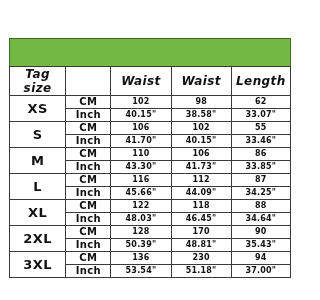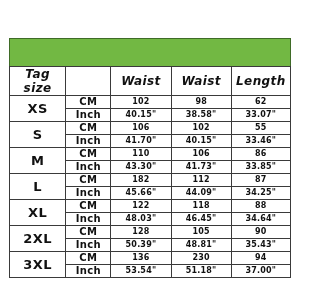--- a/index.html
+++ b/index.html
@@ -151,21 +151,21 @@
       <tr>
         <td class="unit-cell">Inch</td>
         <td>43.30"</td>
         <td>41.73"</td>
         <td>33.85"</td>
       </tr>
 
       <tr>
         <td class="tag-cell" rowspan="2">L</td>
         <td class="unit-cell">CM</td>
-        <td>182</td>
+        <td>116</td>
         <td>112</td>
         <td>87</td>
       </tr>
       <tr>
         <td class="unit-cell">Inch</td>
         <td>45.66"</td>
         <td>44.09"</td>
         <td>34.25"</td>
       </tr>
 
@@ -180,21 +180,21 @@
         <td class="unit-cell">Inch</td>
         <td>48.03"</td>
         <td>46.45"</td>
         <td>34.64"</td>
       </tr>
 
       <tr>
         <td class="tag-cell" rowspan="2">2XL</td>
         <td class="unit-cell">CM</td>
         <td>128</td>
-        <td>105</td>
+        <td>170</td>
         <td>90</td>
       </tr>
       <tr>
         <td class="unit-cell">Inch</td>
         <td>50.39"</td>
         <td>48.81"</td>
         <td>35.43"</td>
       </tr>
 
       <tr>

